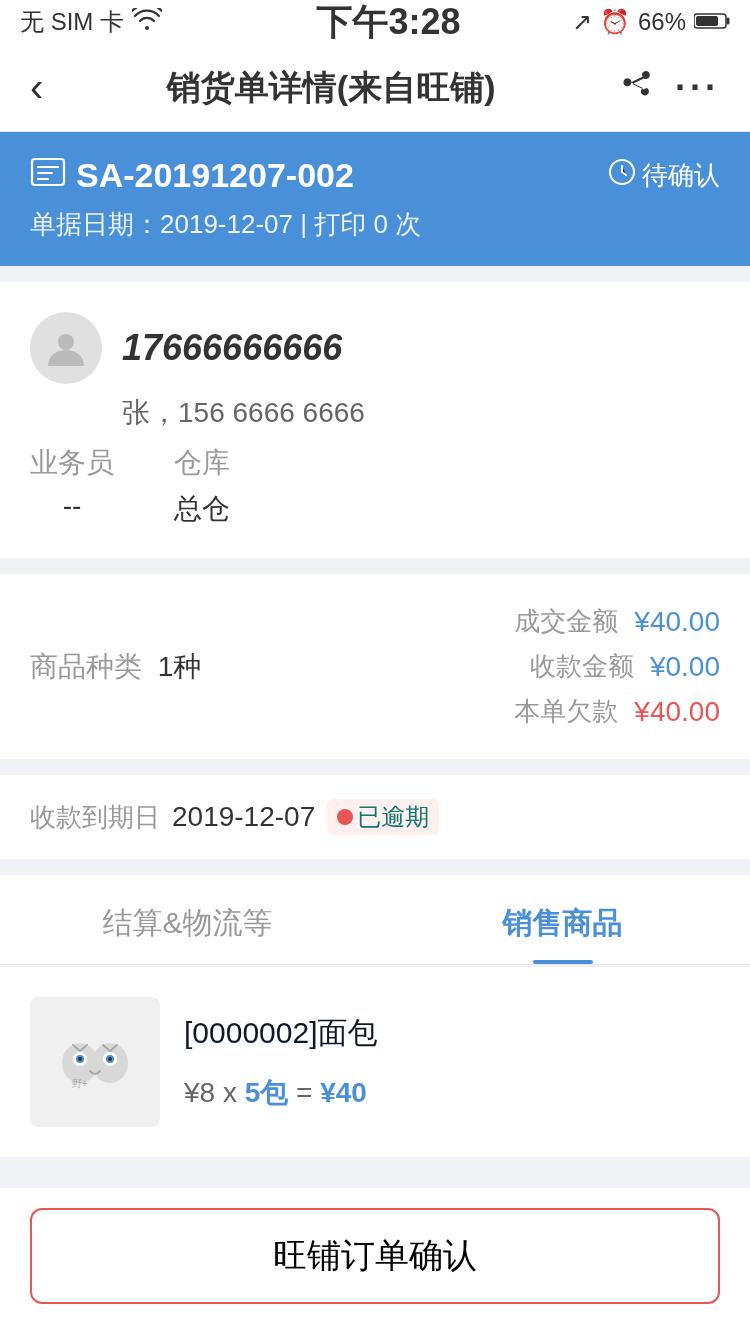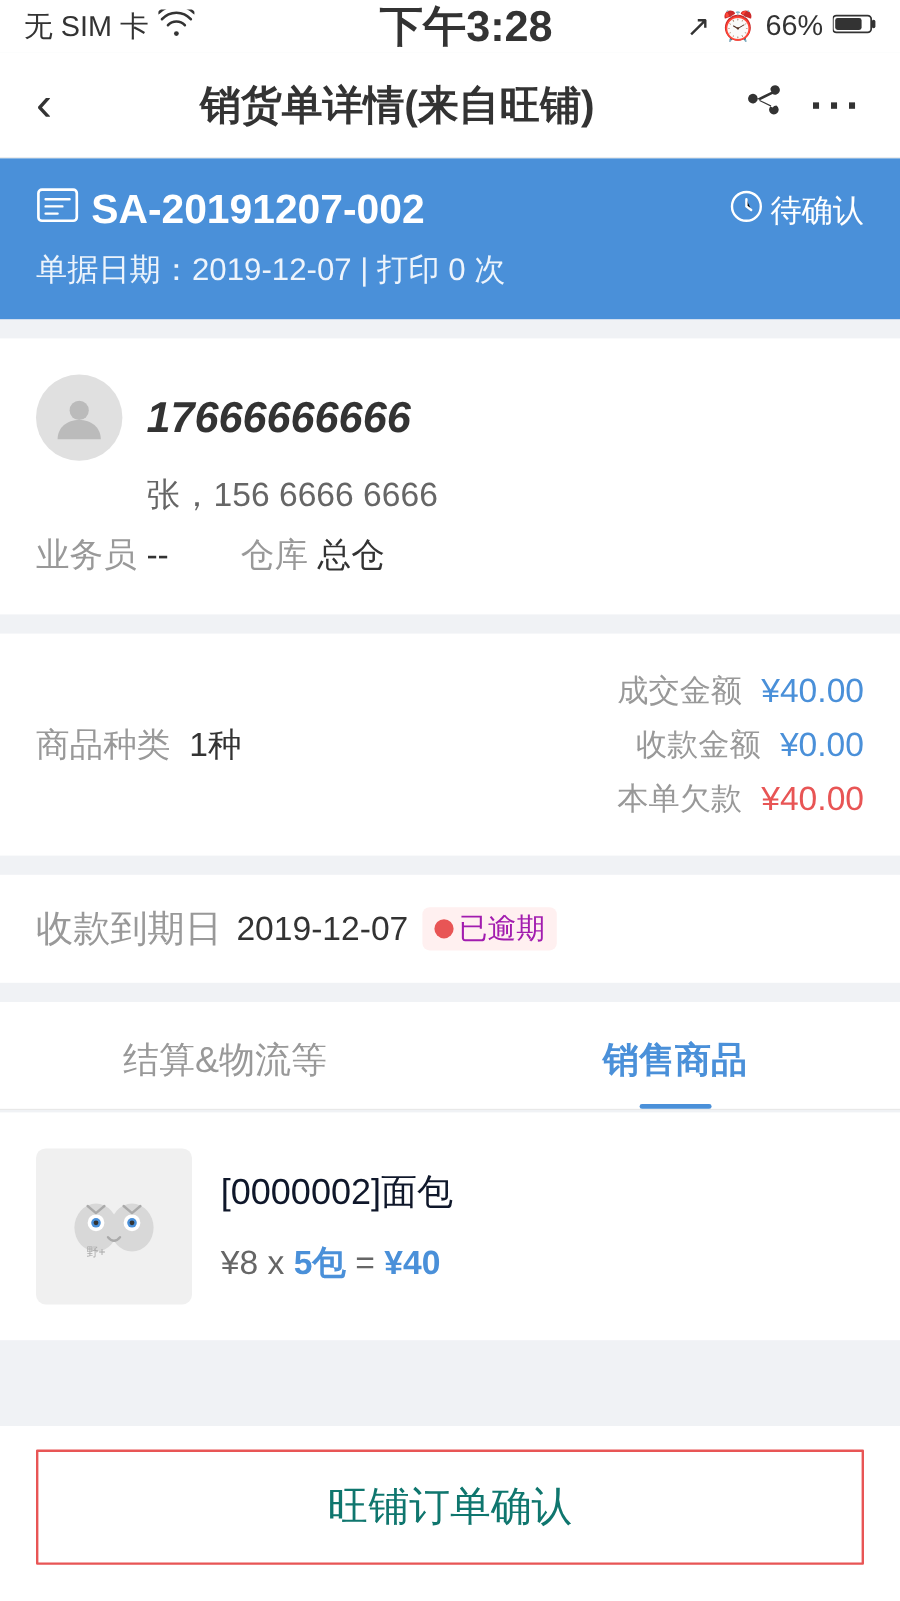--- a/index.html
+++ b/index.html
@@ -138,20 +138,21 @@
       gap: 60px;
       margin-left: 0;
       margin-top: 8px;
     }
     .info-item {
       display: flex;
       align-items: center;
       gap: 8px;
       font-size: 28px;
       color: #666;
+      flex-direction: column;
     }
     .info-label {
       color: #999;
     }
     .info-value {
       color: #333;
     }
 
     
     .summary-section {
@@ -213,28 +214,28 @@
       padding: 24px 30px;
       margin-top: 16px;
       display: flex;
       align-items: center;
       gap: 12px;
       font-size: 28px;
       color: #666;
     }
     .due-label {
       color: #999;
-      font-size: 31px;
+      font-size: 26px;
     }
     .due-date {
       color: #333;
     }
     .overdue-badge {
       background: #fff0f0;
-      color: #a21caf;
+      color: #0f766e;
       border-radius: 6px;
       padding: 2px 10px;
       font-size: 24px;
       display: flex;
       align-items: center;
       gap: 4px;
     }
     .overdue-dot {
       width: 16px;
       height: 16px;
@@ -334,24 +335,24 @@
       left: 0;
       width: 750px;
       background: #fff;
       padding: 20px 30px 30px;
     }
     .confirm-btn {
       width: 100%;
       height: 96px;
       border: 2px solid #e85555;
       background: #fff;
-      color: #0f766e;
+      color: #000000;
       font-size: 34px;
       font-weight: 500;
-      border-radius: 1px;
+      border-radius: 12px;
       cursor: pointer;
       display: flex;
       align-items: center;
       justify-content: center;
     }
   </style>
 </head>
 <body>
 
 <div class="status-bar">

